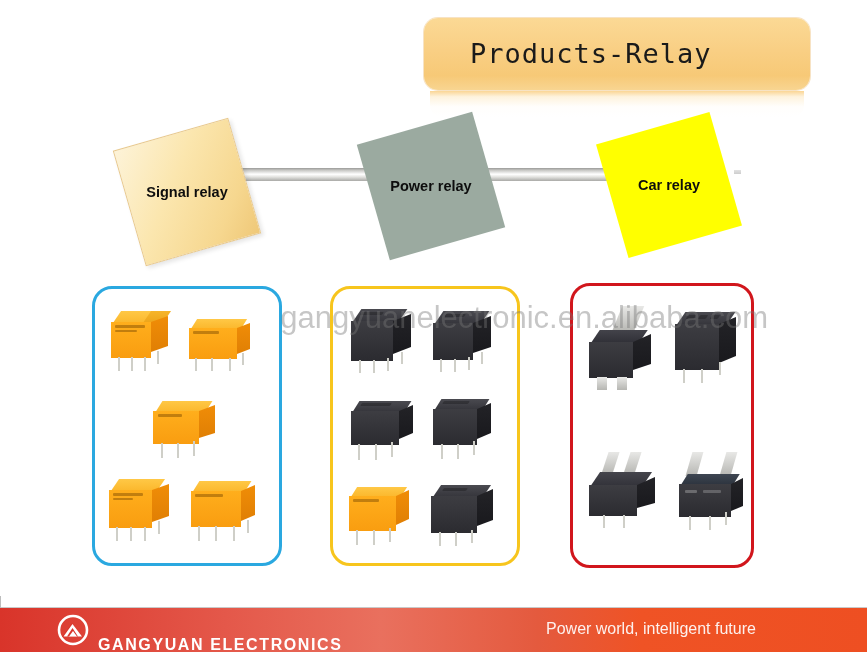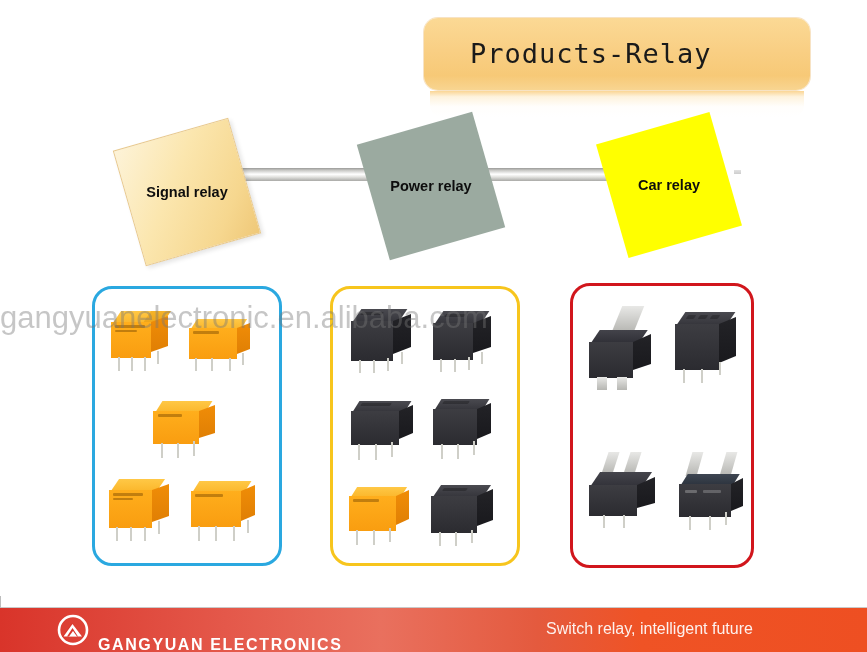--- a/index.html
+++ b/index.html
@@ -88,21 +88,21 @@
   
   .bk-front{background:linear-gradient(180deg,#3d3d42 0%,#2b2b30 100%);}
   .bk-side{background:linear-gradient(180deg,#232327 0%,#19191d 100%);}
 
   .vent{position:absolute;background:rgba(0,0,0,.25);border-radius:1px;}
   .mark{position:absolute;background:rgba(120,70,0,.45);border-radius:1px;}
 
   
   .watermark{
     position:absolute;left:0;top:300px;width:768px;
-    text-align:left;
+    text-align:right;
     font-size:31px;color:rgba(120,120,120,.42);
     letter-spacing:0px;white-space:nowrap;
     pointer-events:none;
   }
 
   
   .footer{
     position:absolute;left:0;bottom:0;width:867px;height:44px;
     background:linear-gradient(90deg,#d9342a 0%,#e4584a 26%,#e9705e 44%,#e45a3e 62%,#ef5325 74%,#ee4f22 100%);
   }
@@ -347,16 +347,16 @@
     <div class="logo">
       <svg width="32" height="32" viewBox="0 0 32 32">
         <circle cx="16" cy="16" r="14" fill="none" stroke="#ffffff" stroke-width="2.6"></circle>
         <path d="M5 23 L15 9 L26 23 Z" fill="#d9342a"></path>
         <path d="M6.5 22.5 L15.5 10 L25 22.5 Z" fill="#ffffff"></path>
         <path d="M10 22.5 L15.5 14 L21 22.5 Z" fill="#d9342a"></path>
         <path d="M12 22.5 L16 17 L20 22.5 Z" fill="#ffffff"></path>
       </svg>
     </div>
     <div class="brand-en">GANGYUAN ELECTRONICS</div>
-    <div class="tagline">Switch relay, intelligent future</div>
+    <div class="tagline">Power world, intelligent future</div>
   </div>
 
 </div>
 
 </body></html>

